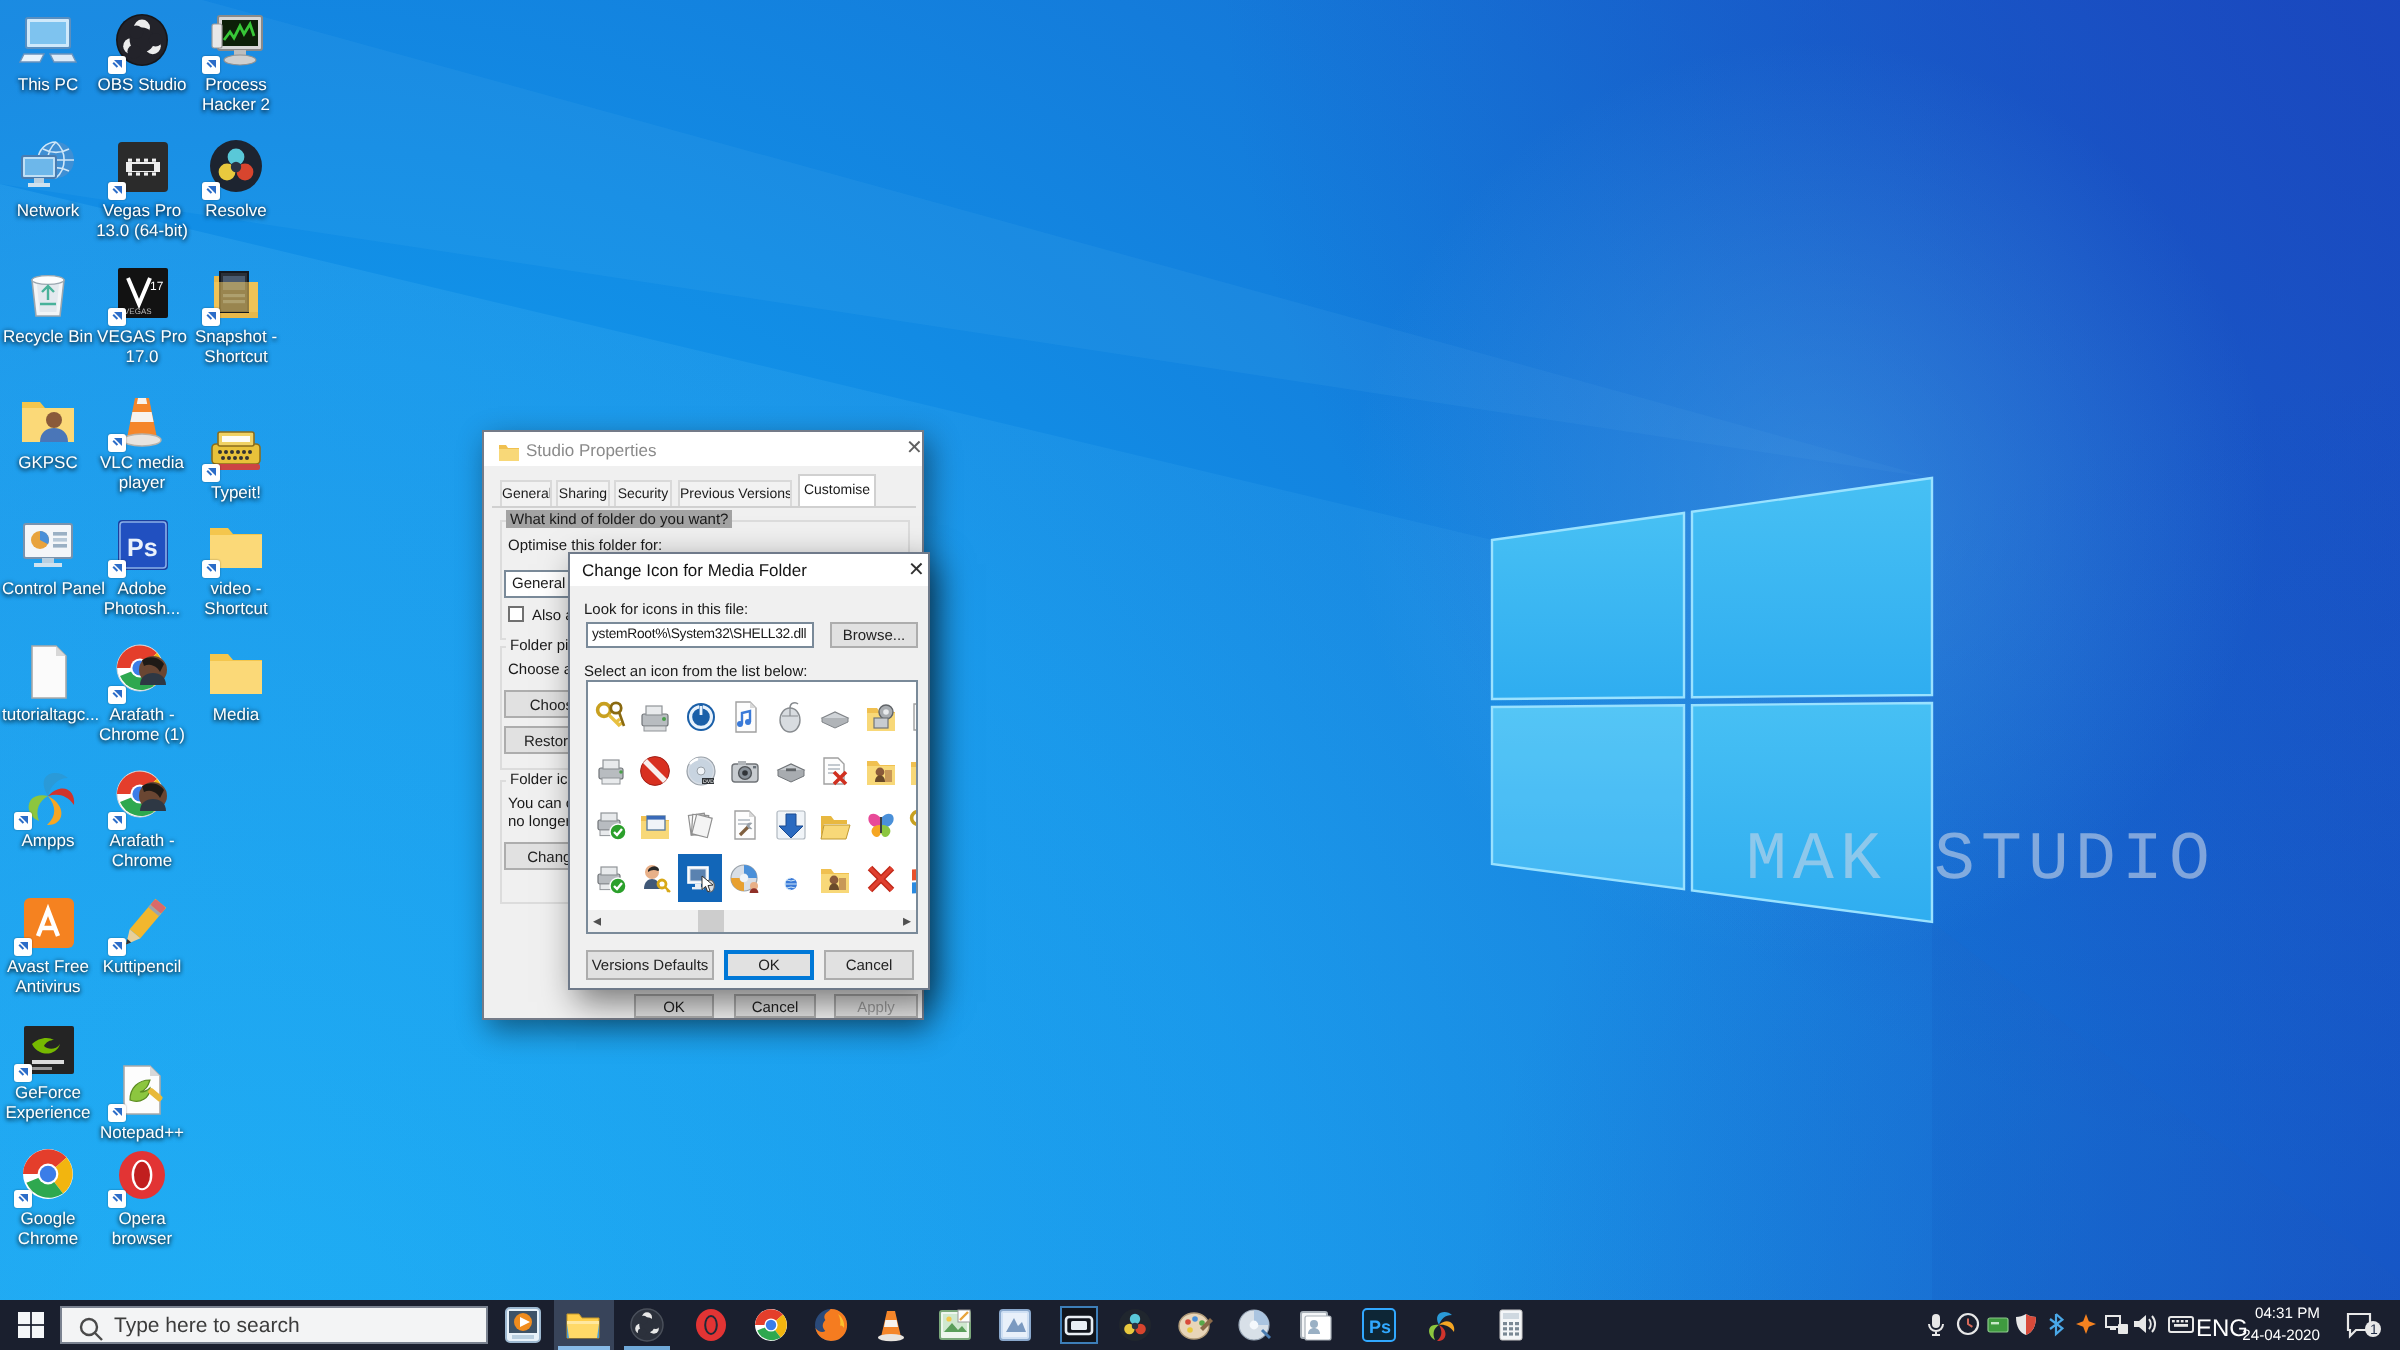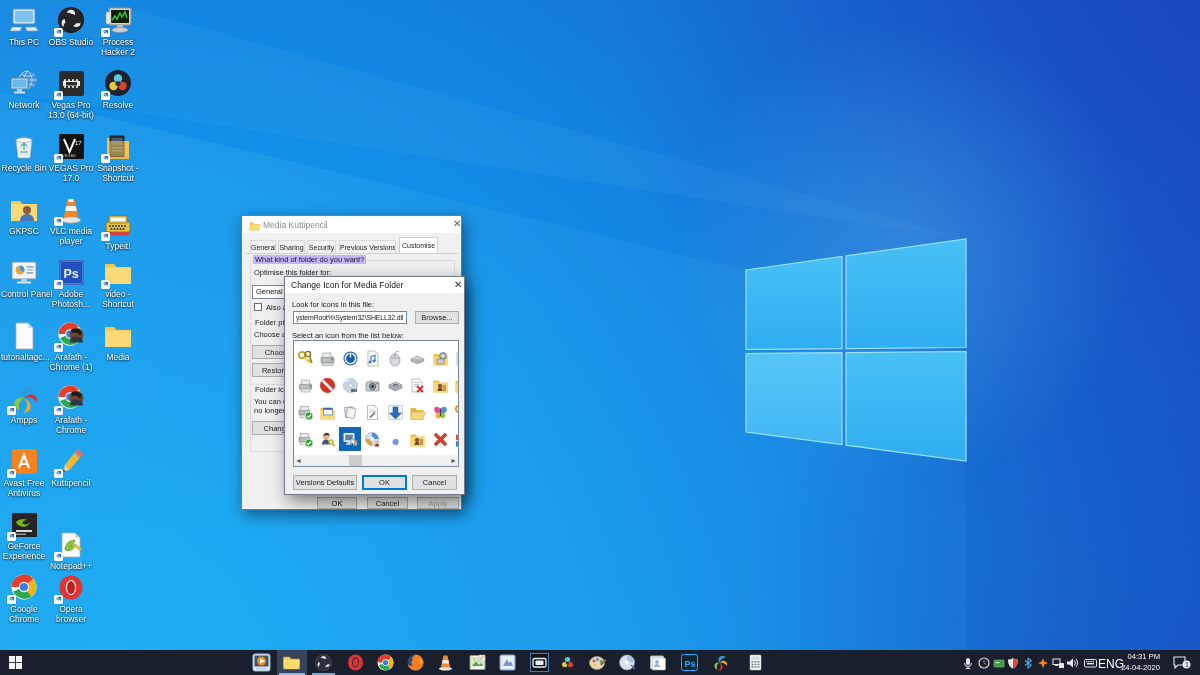--- a/index.html
+++ b/index.html
@@ -365,37 +365,38 @@
       <span class="lb">Google<br>Chrome</span>
     </div>
   <div class="dicon" style="left:48px;top:573px">
       <div class="ic"><svg width="32" height="30" viewBox="0 0 32 30">
           <ellipse cx="16" cy="14.5" rx="11.5" ry="12" fill="#e23434"></ellipse>
           <ellipse cx="16" cy="14.5" rx="5.2" ry="7.6" fill="#fff"></ellipse>
           <ellipse cx="16" cy="14.5" rx="4" ry="6.6" fill="#c11f1f"></ellipse>
         </svg><div class="sc"></div></div>
       <span class="lb">Opera<br>browser</span>
     </div>
+  <div id="wm1">MAK STUDIO</div>
 
   <div id="dlg1">
     <div class="abs" style="left:0;top:0;width:219px;height:17px;background:#ffffff"></div>
     <svg class="abs" style="left:7px;top:5px" width="11" height="11" viewBox="0 0 11 11">
         <path d="M0.5 1.5 h3.5 l1 1.5 h5.5 v6.5 H0.5 Z" fill="#f0c050"></path>
         <path d="M0.5 3.5 h10 v6 H0.5 Z" fill="#f8d878"></path>
       </svg>
-    <div class="abs" style="left:21px;top:4px;font-size:8.5px;color:#8a8a8a">Media Kuttipencil</div>
+    <div class="abs" style="left:21px;top:4px;font-size:8.5px;color:#8a8a8a">Studio Properties</div>
     <div class="abs" style="left:211px;top:2px;font-size:10px;color:#606060">✕</div>
     <div class="abs" style="left:8px;top:24px;width:26px;height:13px;background:#f2f2f2;border:1px solid #d9d9d9;border-bottom:none;box-sizing:border-box;font-size:7px;color:#1a1a1a;text-align:center;line-height:13px;white-space:nowrap;overflow:hidden">General</div>
     <div class="abs" style="left:36px;top:24px;width:27px;height:13px;background:#f2f2f2;border:1px solid #d9d9d9;border-bottom:none;box-sizing:border-box;font-size:7px;color:#1a1a1a;text-align:center;line-height:13px;white-space:nowrap;overflow:hidden">Sharing</div>
     <div class="abs" style="left:65px;top:24px;width:29px;height:13px;background:#f2f2f2;border:1px solid #d9d9d9;border-bottom:none;box-sizing:border-box;font-size:7px;color:#1a1a1a;text-align:center;line-height:13px;white-space:nowrap;overflow:hidden">Security</div>
     <div class="abs" style="left:97px;top:24px;width:57px;height:13px;background:#f2f2f2;border:1px solid #d9d9d9;border-bottom:none;box-sizing:border-box;font-size:7px;color:#1a1a1a;text-align:center;line-height:13px;white-space:nowrap;overflow:hidden">Previous Versions</div>
     <div class="abs" style="left:157px;top:21px;width:39px;height:16px;background:#fff;border:1px solid #d0d0d0;border-bottom:none;box-sizing:border-box;font-size:7px;color:#1a1a1a;text-align:center;line-height:15px;z-index:2;white-space:nowrap;overflow:hidden">Customise</div>
     <div class="abs" style="left:4px;top:36.5px;width:212px;height:1px;background:#d0d0d0"></div>
     <div class="gbox" style="left:8px;top:44px;width:205px;height:60px"></div>
-    <div class="t75" style="left:11px;top:39px;background:#c4b5fd;padding:0 2px">What kind of folder do you want?</div>
+    <div class="t75" style="left:11px;top:39px;background:#a3a3a3;padding:0 2px">What kind of folder do you want?</div>
     <div class="t75" style="left:12px;top:52px">Optimise this folder for:</div>
     <div class="abs" style="left:10px;top:69px;width:200px;height:14px;background:#fff;border:1px solid #7a8a99;box-sizing:border-box;font-size:7.5px;color:#1a1a1a;line-height:12px;padding-left:3px">General items</div>
     <div class="abs" style="left:12px;top:87px;width:8px;height:8px;background:#fff;border:1px solid #707070;box-sizing:border-box"></div>
     <div class="t75" style="left:24px;top:87px">Also apply this template to all subfolders</div>
     <div class="gbox" style="left:8px;top:107px;width:205px;height:62px"></div>
     <div class="t75" style="left:11px;top:102px;background:#f0f0f0;padding:0 2px">Folder pictures</div>
     <div class="t75" style="left:12px;top:114px">Choose a file to show on this folder icon.</div>
     <div class="btn" style="left:10px;top:129px;width:72px;height:14px;line-height:13px">Choose File...</div>
     <div class="btn" style="left:10px;top:147px;width:72px;height:14px;line-height:13px">Restore Default</div>
     <div class="gbox" style="left:8px;top:174px;width:205px;height:62px"></div>
@@ -632,20 +633,27 @@
 
   <div id="taskbar">
     <svg class="abs" style="left:9px;top:6px" width="13" height="13" viewBox="0 0 15 15">
         <g fill="#f4f6f8">
           <rect x="0" y="0" width="7" height="7"></rect>
           <rect x="8" y="0" width="7" height="7"></rect>
           <rect x="0" y="8" width="7" height="7"></rect>
           <rect x="8" y="8" width="7" height="7"></rect>
         </g>
       </svg>
+    <div id="search">
+        <svg class="abs" style="left:8px;top:4px" width="13" height="13" viewBox="0 0 13 13">
+          <circle cx="5.5" cy="5.5" r="4" fill="none" stroke="#4a4a4a" stroke-width="1.2"></circle>
+          <path d="M8.5 8.5 L12 12" stroke="#4a4a4a" stroke-width="1.2"></path>
+        </svg>
+        <span>Type here to search</span>
+      </div>
     <div class="abs" style="left:277px;top:0;width:30px;height:25px;background:rgba(140,170,210,0.27)"></div>
     <div class="abs" style="left:279px;top:23px;width:26px;height:2px;background:#88bbe8"></div>
     <div class="abs" style="left:312px;top:23px;width:23px;height:2px;background:#6fa8d8"></div>
     <div class="tbi" style="left:252px"><svg width="19" height="19" viewBox="0 0 19 19">
           <rect x="1" y="1" width="17" height="17" rx="2" fill="#e8f2fa" stroke="#9db8d0"></rect>
           <rect x="2.5" y="2.5" width="14" height="11" fill="#3e5368"></rect>
           <circle cx="9.5" cy="8" r="4.5" fill="#f08c1e"></circle>
           <polygon points="8,5.5 13,8 8,10.5" fill="#fff"></polygon>
           <rect x="4" y="14.5" width="11" height="2" fill="#b9cfe0"></rect>
         </svg></div>

